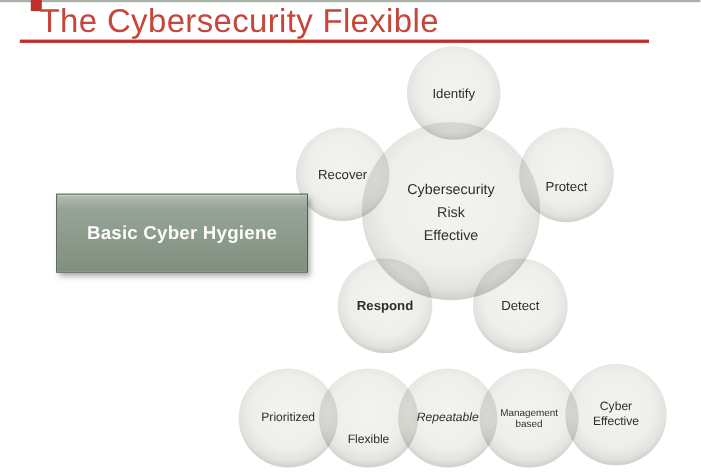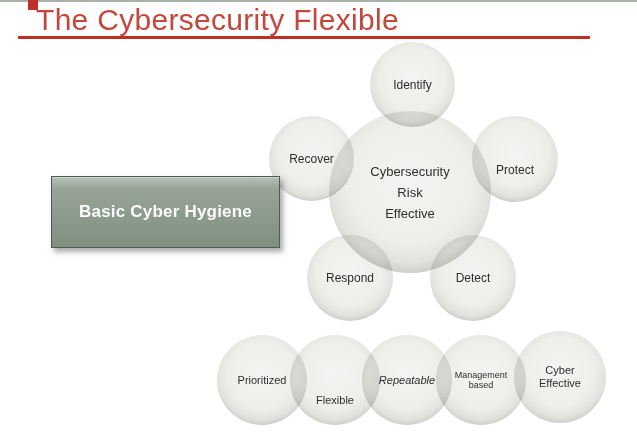--- a/index.html
+++ b/index.html
@@ -61,21 +61,21 @@
   <div class="circle" style="left:430px;top:235px;width:86px;height:86px;"></div>
 
   <div class="clabel center-label" style="left:329px;top:111px;width:162px;height:162px;">
     <span>Cybersecurity</span>
     <span>Risk</span>
     <span>Effective</span>
   </div>
   <div class="clabel sat-label" style="left:370px;top:42px;width:85px;height:85px;">Identify</div>
   <div class="clabel sat-label" style="left:472px;top:127px;width:86px;height:86px;">Protect</div>
   <div class="clabel sat-label" style="left:269px;top:116px;width:85px;height:85px;">Recover</div>
-  <div class="clabel sat-label" style="left:307px;top:235px;width:86px;height:86px;">Respond</div>
+  <div class="clabel sat-label" style="left:307px;top:235px;width:86px;height:86px;font-weight:bold;">Respond</div>
   <div class="clabel sat-label" style="left:430px;top:235px;width:86px;height:86px;">Detect</div>
 
   <div class="circle" style="left:217px;top:335px;width:90px;height:90px;"></div>
   <div class="circle" style="left:290px;top:335px;width:90px;height:90px;"></div>
   <div class="circle" style="left:362px;top:335px;width:90px;height:90px;"></div>
   <div class="circle" style="left:436px;top:335px;width:90px;height:90px;"></div>
   <div class="circle" style="left:514px;top:331px;width:92px;height:92px;"></div>
 
   <div class="clabel attr-label" style="left:217px;top:335px;width:90px;height:90px;">
     <span>Prioritized</span>

